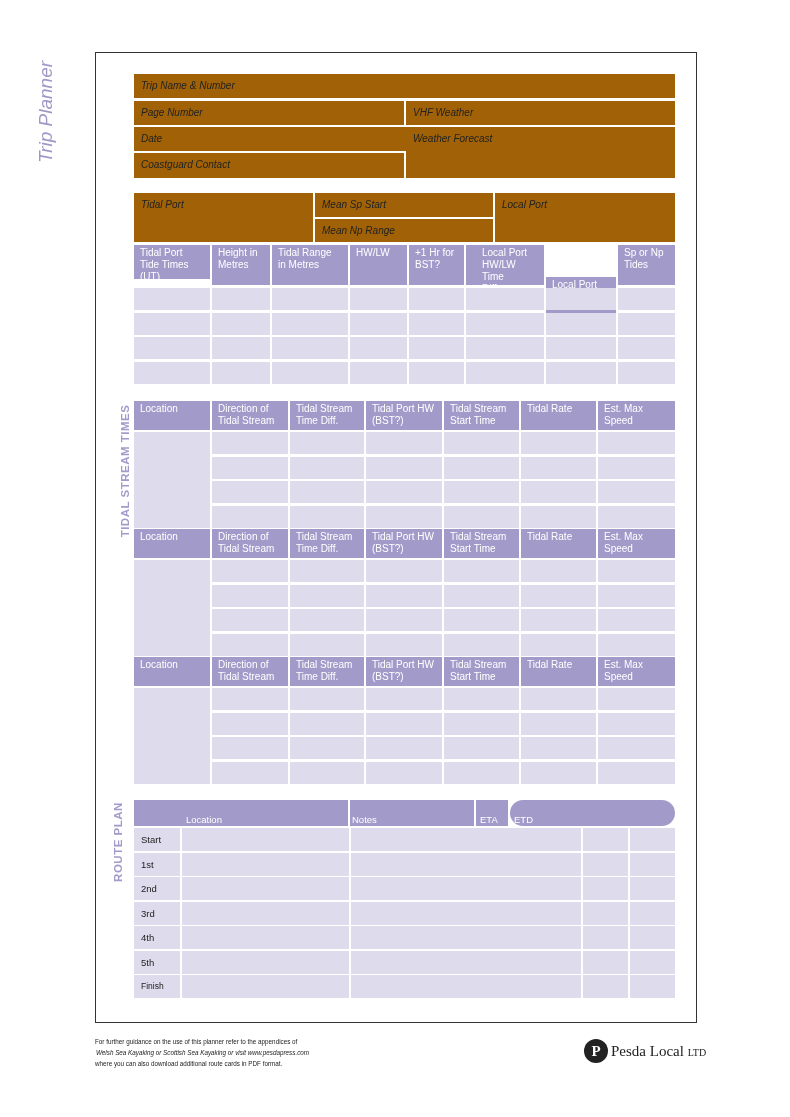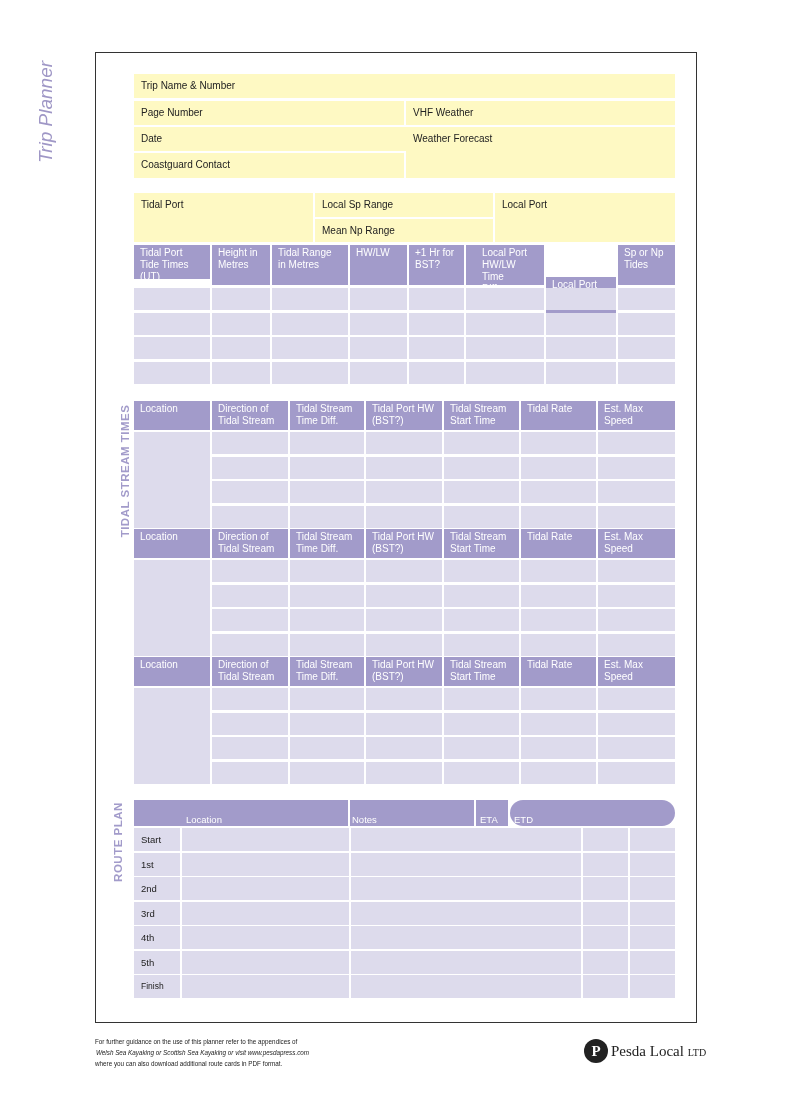--- a/index.html
+++ b/index.html
@@ -14,22 +14,22 @@
     transform: translate(-50%, -50%) rotate(-90deg);
     white-space: nowrap; font-style: italic; font-size: 19px; color: #9f97c6;
   }
 
   .frame {
     position: absolute; left: 95px; top: 52px; width: 602px; height: 971px;
     border: 1px solid #333;
   }
 
   .cell {
-    position: absolute; background: #fef9c3; font-size: 10px; color: #222;
-    padding: 6px 7px; line-height: 12px;
+    position: absolute; background: #a16207; font-size: 10px; color: #222;
+    padding: 6px 7px; line-height: 12px; font-style: italic;
   }
   .hdr {
     position: absolute; background: #a29bca; font-size: 10px; color: #ffffff;
     padding: 2px 6px; line-height: 12px;
   }
   .blank { position: absolute; background: #dddbec; }
 
   .vlabel {
     position: absolute; width: 14px;
   }
@@ -70,21 +70,21 @@
   <div class="cell" style="left:134px;top:74px;width:541px;height:24px;">Trip Name &amp; Number</div>
   <div class="cell" style="left:134px;top:101px;width:270px;height:24px;">Page Number</div>
   <div class="cell" style="left:406px;top:101px;width:269px;height:24px;">VHF Weather</div>
   <div class="cell" style="left:134px;top:127px;width:286px;height:24px;">Date</div>
   <div class="cell" style="left:406px;top:127px;width:269px;height:51px;">Weather Forecast</div>
   <div class="cell" style="left:134px;top:153px;width:270px;height:25px;">Coastguard Contact</div>
 </div>
 
 <div>
   <div class="cell" style="left:134px;top:193px;width:179px;height:49px;">Tidal Port</div>
-  <div class="cell" style="left:315px;top:193px;width:178px;height:24px;">Local Sp Range</div>
+  <div class="cell" style="left:315px;top:193px;width:178px;height:24px;">Mean Sp Start</div>
   <div class="cell" style="left:315px;top:219px;width:178px;height:23px;">Mean Np Range</div>
   <div class="cell" style="left:495px;top:193px;width:180px;height:49px;">Local Port</div>
   <div id="tidal-port-table">
       <div class="hdr" style="left: 134px; top: 245px; width: 76px; height: 34px;">Tidal Port Tide Times (UT)</div>
       <div class="hdr" style="left: 212px; top: 245px; width: 58px; height: 40px;">Height in Metres</div>
       <div class="hdr" style="left: 272px; top: 245px; width: 76px; height: 40px;">Tidal Range in Metres</div>
       <div class="hdr" style="left: 350px; top: 245px; width: 57px; height: 40px;">HW/LW</div>
       <div class="hdr" style="left: 409px; top: 245px; width: 55px; height: 40px;">+1 Hr for BST?</div>
       <div class="hdr" style="left: 466px; top: 245px; width: 78px; height: 40px; padding-left: 16px;">Local Port HW/LW Time Difference</div>
       <div class="hdr" style="left: 546px; top: 245px; width: 70px; height: 40px; margin-top: 32px;">Local Port HW/LW</div>

